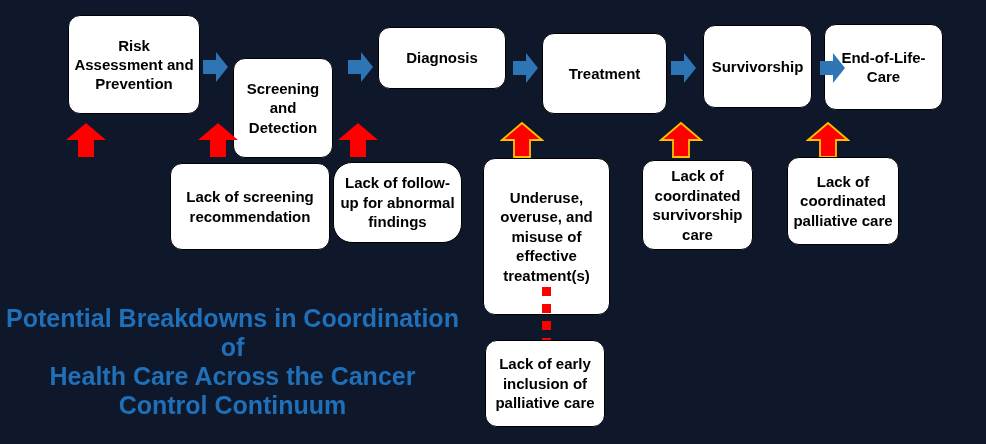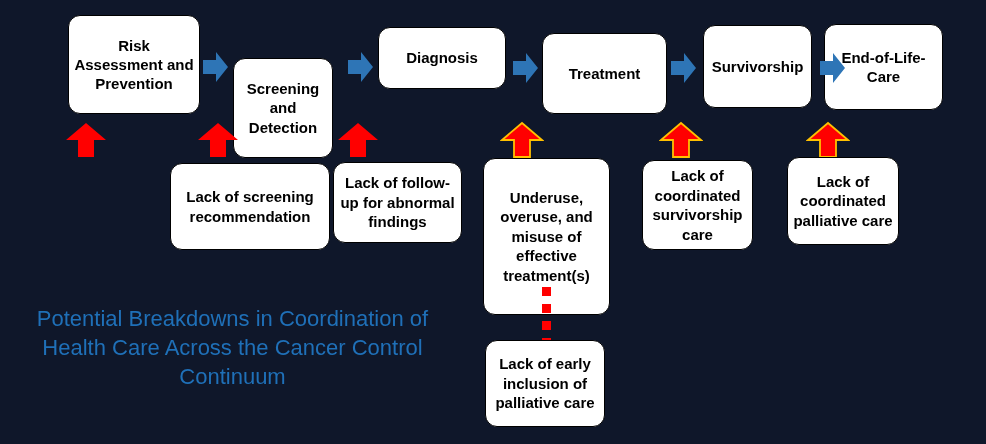--- a/index.html
+++ b/index.html
@@ -37,22 +37,22 @@
     width:9px;
     background:repeating-linear-gradient(
       to bottom,
       var(--red) 0px, var(--red) 9px,
       transparent 9px, transparent 17px
     );
   }
   .title{
     position:absolute;
     color:var(--title-blue);
-    font-weight:normal;
-    font-size:22px;
+    font-weight:bold;
+    font-size:25px;
     line-height:29px;
     text-align:center;
   }
 </style>
 </head>
 <body>
 
 <div id="canvas" style="--blue: #2E75B6; --red: #FF0000; --gold: #FFC000; --title-blue: #1F70B8;">
 
   <div class="box stage" style="left:68px;top:15px;width:132px;height:99px;">
@@ -111,21 +111,21 @@
     <path d="M22 2 L42 19 H30 V36 H14 V19 H2 Z" fill="var(--red)" stroke="var(--gold)" stroke-width="1.8"></path>
   </svg>
   <svg class="up-arrow" style="left:806px;top:121px;" width="44" height="38" viewBox="0 0 44 38">
     <path d="M22 2 L42 19 H30 V36 H14 V19 H2 Z" fill="var(--red)" stroke="var(--gold)" stroke-width="1.8"></path>
   </svg>
 
   <div class="box breakdown" style="left:170px;top:163px;width:160px;height:87px;">
     <span class="lbl">Lack of screening
 recommendation</span>
   </div>
-  <div class="box breakdown" style="left:333px;top:162px;width:129px;height:81px;">
+  <div class="box breakdown" style="left:333px;top:162px;width:129px;height:81px;border-radius:19px;">
     <span class="lbl">Lack of follow-
 up for abnormal
 findings</span>
   </div>
   <div class="box breakdown" style="left:483px;top:158px;width:127px;height:157px;">
     <span class="lbl">Underuse,
 overuse, and
 misuse of
 effective
 treatment(s)</span>

